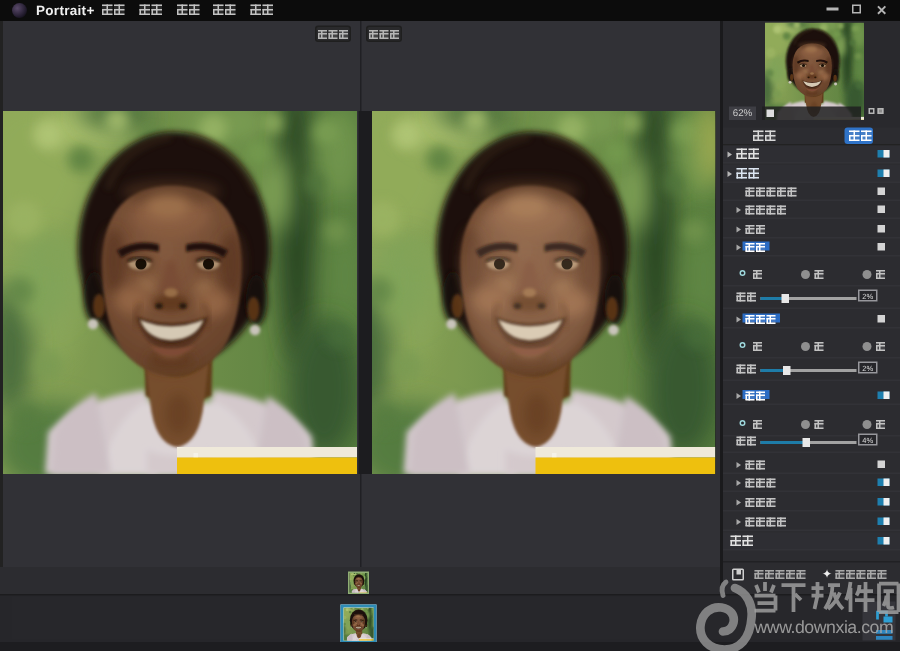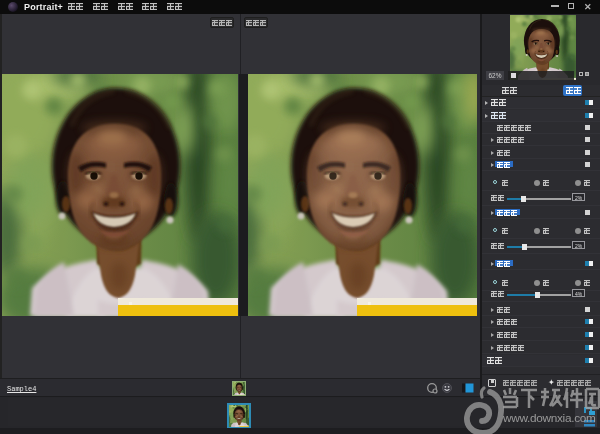--- a/index.html
+++ b/index.html
@@ -193,33 +193,20 @@
 <div class="abs" style="left:248px;top:74px;width:229px;height:242px;background:#111;overflow:hidden">
  <svg width="236" height="242" viewBox="0 0 236 242" style="position:absolute;left:-7px;top:0">
         <use href="#portrait"></use>
       </svg>
  <svg width="229" height="242" style="position:absolute;left:0;top:0">
    <ellipse cx="106" cy="112" rx="46" ry="60" fill="#ffdcba" opacity="0.13" filter="url(#b4)"></ellipse>
    <ellipse cx="227" cy="20" rx="8" ry="30" fill="#cdc258" filter="url(#b8)" opacity="0.6"></ellipse>
  </svg>
 </div>
 
-<div class="abs" style="left:0;top:378px;width:480px;height:18px;background:#2b2b30;border-top:1px solid #1e1e20">
- <div class="abs" style="left:7px;top:6px;color:#e6e6e6;font-size:7px;text-decoration:underline;font-family:'Liberation Mono',monospace">Sample4</div>
- <svg class="abs" style="left:425px;top:3px" width="50" height="12">
-   <circle cx="7" cy="6" r="4.3" fill="none" stroke="#9a9a9a" stroke-width="1.3"></circle>
-   <circle cx="10" cy="9" r="2" fill="#2b2b30" stroke="#9a9a9a" stroke-width="1.2"></circle>
-   <circle cx="22" cy="6" r="4.5" fill="#3a3a41" stroke="#55555c" stroke-width="0.8"></circle>
-   <circle cx="20.4" cy="4.8" r="0.9" fill="#cfcfd4"></circle>
-        <circle cx="23.6" cy="4.8" r="0.9" fill="#cfcfd4"></circle>
-   <path d="M19.6 7.2 Q22 9.4 24.4 7.2" stroke="#dadade" stroke-width="1.1" fill="none"></path>
-   <rect x="37" y="1.5" width="3.5" height="9" fill="#17171a"></rect>
-   <rect x="40.5" y="1.5" width="8" height="9" fill="#2196d8"></rect>
- </svg>
-</div>
 
 <div class="abs" style="left:0;top:396px;width:600px;height:32px;background:#26262a;border-top:1px solid #1c1c1e"></div>
 <div class="abs" style="left:8px;top:398px;width:560px;height:28px;background:#27272b"></div>
 <div class="abs" style="left:232px;top:381px;width:14px;height:15px;border:1px solid #8fae74;overflow:hidden">
  <svg width="13" height="14" viewBox="0 0 236 250" preserveAspectRatio="xMidYMin slice">
         <use href="#portrait"></use>
       </svg>
 </div>
 <div class="abs" style="left:227px;top:403px;width:24px;height:26px;border:2px solid #2d8bb5;overflow:hidden;background:#fff">
  <svg width="21" height="23" viewBox="0 0 236 250" preserveAspectRatio="xMidYMin slice">

